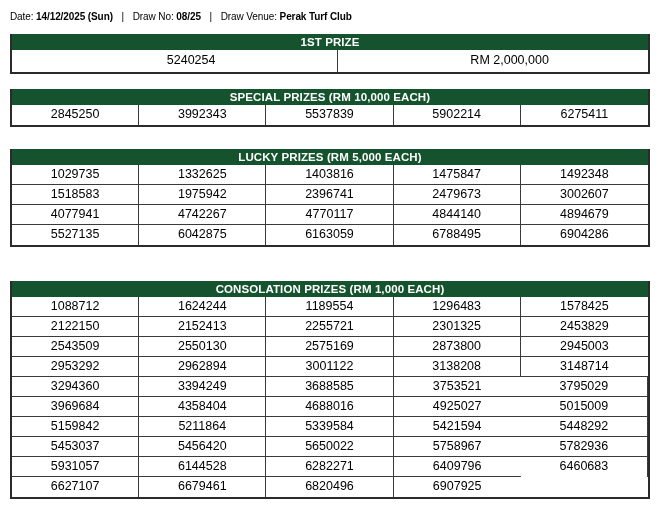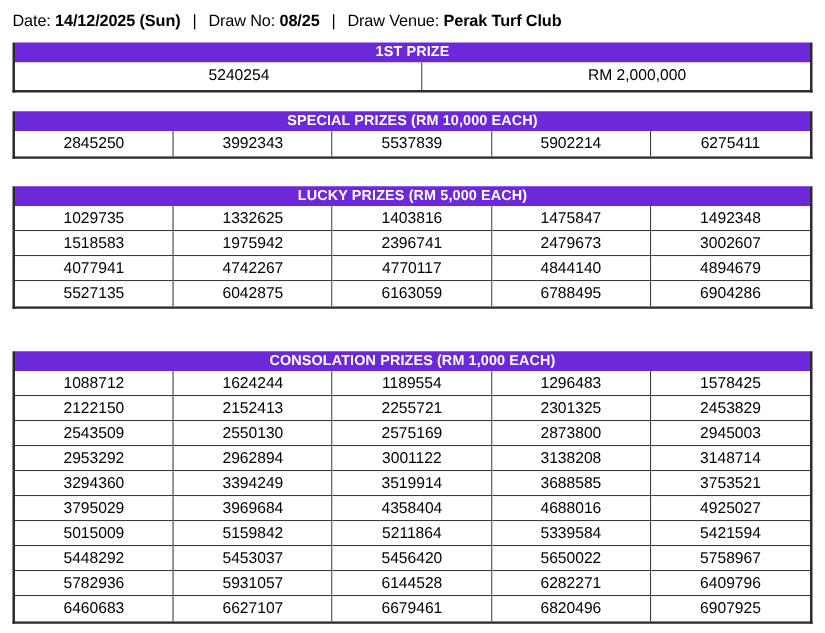--- a/index.html
+++ b/index.html
@@ -20,21 +20,21 @@
     position: relative;
     box-sizing: border-box;
     padding: 0;
   }
 
   
   .draw-info {
     position: absolute;
     left: 10px;
     top: 9px;
-    font-size: 13px;
+    font-size: 10px;
     line-height: 15px;
     white-space: nowrap;
     letter-spacing: -0.1px;
   }
   .draw-info .lbl { font-weight: normal; }
   .draw-info .val { font-weight: bold; }
   .draw-info .sep {
     display: inline-block;
     padding: 0 6px;
     font-weight: normal;
@@ -45,21 +45,21 @@
   .prize-table {
     position: absolute;
     left: 10px;
     width: 640px;
     box-sizing: border-box;
     border: 2px solid #2b2b2b;
     border-top: none;
     background: #ffffff;
   }
   .band {
-    background: #6d28d9;
+    background: #14532d;
     color: #ffffff;
     font-size: 11.5px;
     font-weight: bold;
     text-align: center;
     height: 16px;
     line-height: 16px;
     letter-spacing: 0.1px;
     box-sizing: border-box;
   }
   .grid {
@@ -164,21 +164,20 @@
         <div class="cell">2575169</div>
         <div class="cell">2873800</div>
         <div class="cell last-col">2945003</div>
         <div class="cell">2953292</div>
         <div class="cell">2962894</div>
         <div class="cell">3001122</div>
         <div class="cell">3138208</div>
         <div class="cell last-col">3148714</div>
         <div class="cell">3294360</div>
         <div class="cell">3394249</div>
-        <div class="cell">3519914</div>
         <div class="cell">3688585</div>
         <div class="cell last-col">3753521</div>
         <div class="cell">3795029</div>
         <div class="cell">3969684</div>
         <div class="cell">4358404</div>
         <div class="cell">4688016</div>
         <div class="cell last-col">4925027</div>
         <div class="cell">5015009</div>
         <div class="cell">5159842</div>
         <div class="cell">5211864</div>

